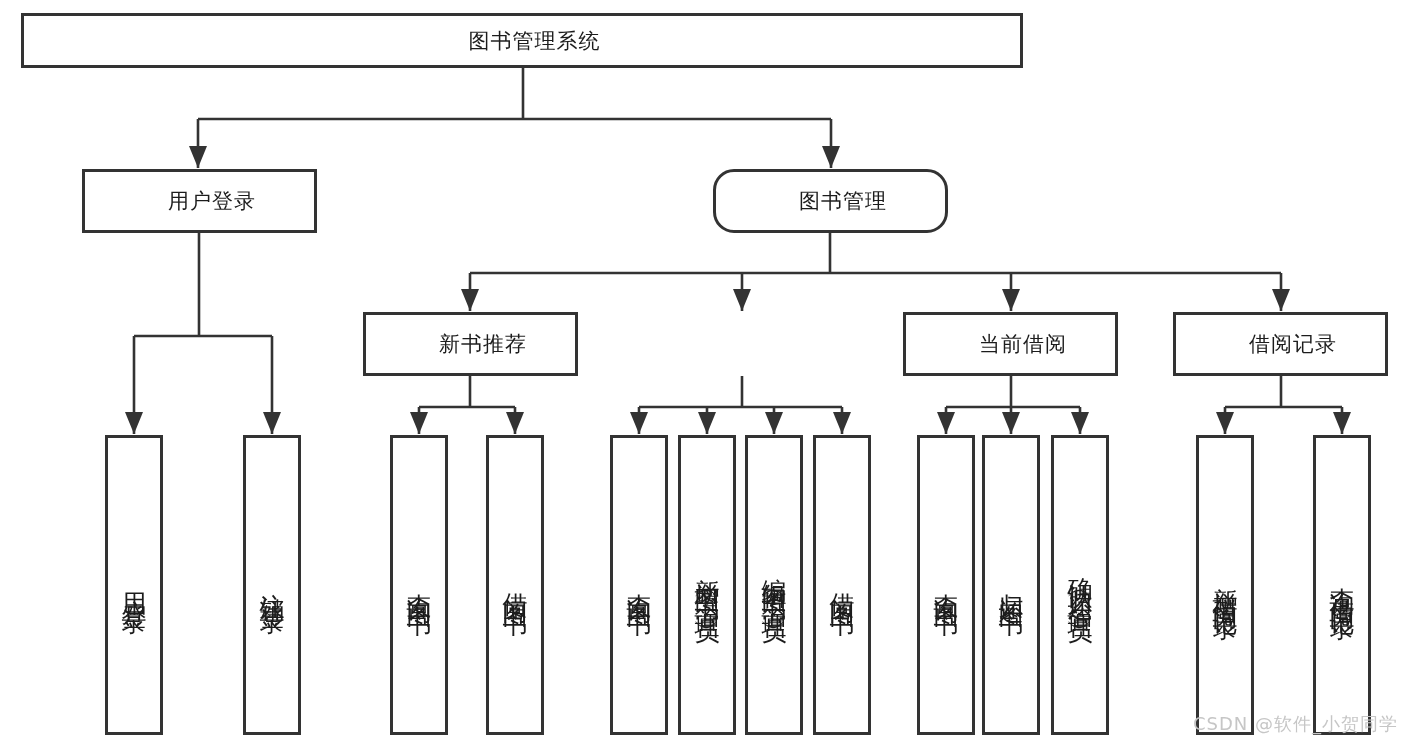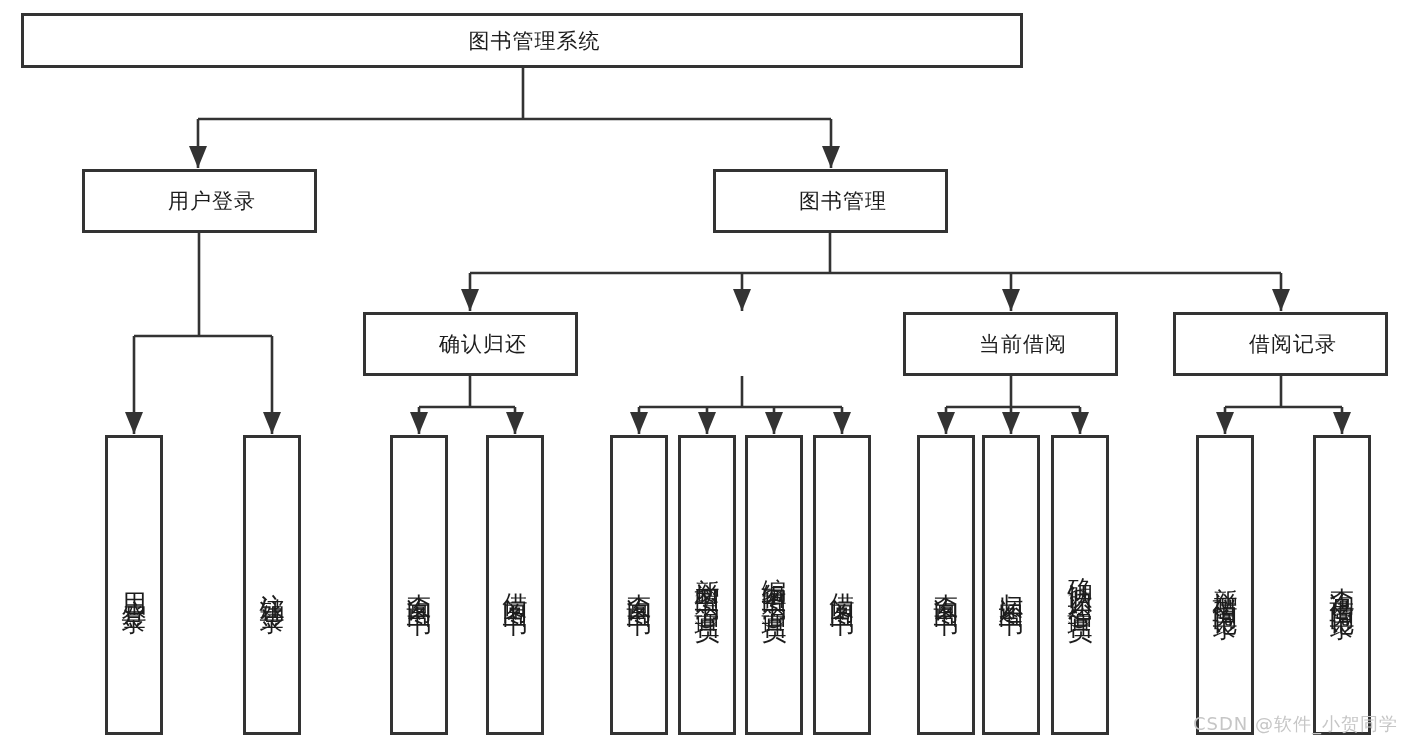--- a/index.html
+++ b/index.html
@@ -107,26 +107,26 @@
     </g>
   </svg>
 
   <div class="node root h">
     <span>图书管理系统</span>
   </div>
 
   <div class="node lvl2 h" style="left:82px;">
     <span>用户登录</span>
   </div>
-  <div class="node lvl2 h" style="left:713px;">
+  <div class="node lvl2 h" style="left:713px;border-radius:21px;">
     <span>图书管理</span>
   </div>
 
   <div class="node lvl3 h" style="left:363px;">
-    <span>确认归还</span>
+    <span>新书推荐</span>
   </div>
   <div class="node lvl3 h" style="left:1173px;">
     <span>借阅记录</span>
   </div>
   <div class="node lvl3 h" style="left:903px;">
     <span>当前借阅</span>
   </div>
 
   <div class="node leaf" style="left:105px;">
     <span class="leaf-label">用户登录</span>

